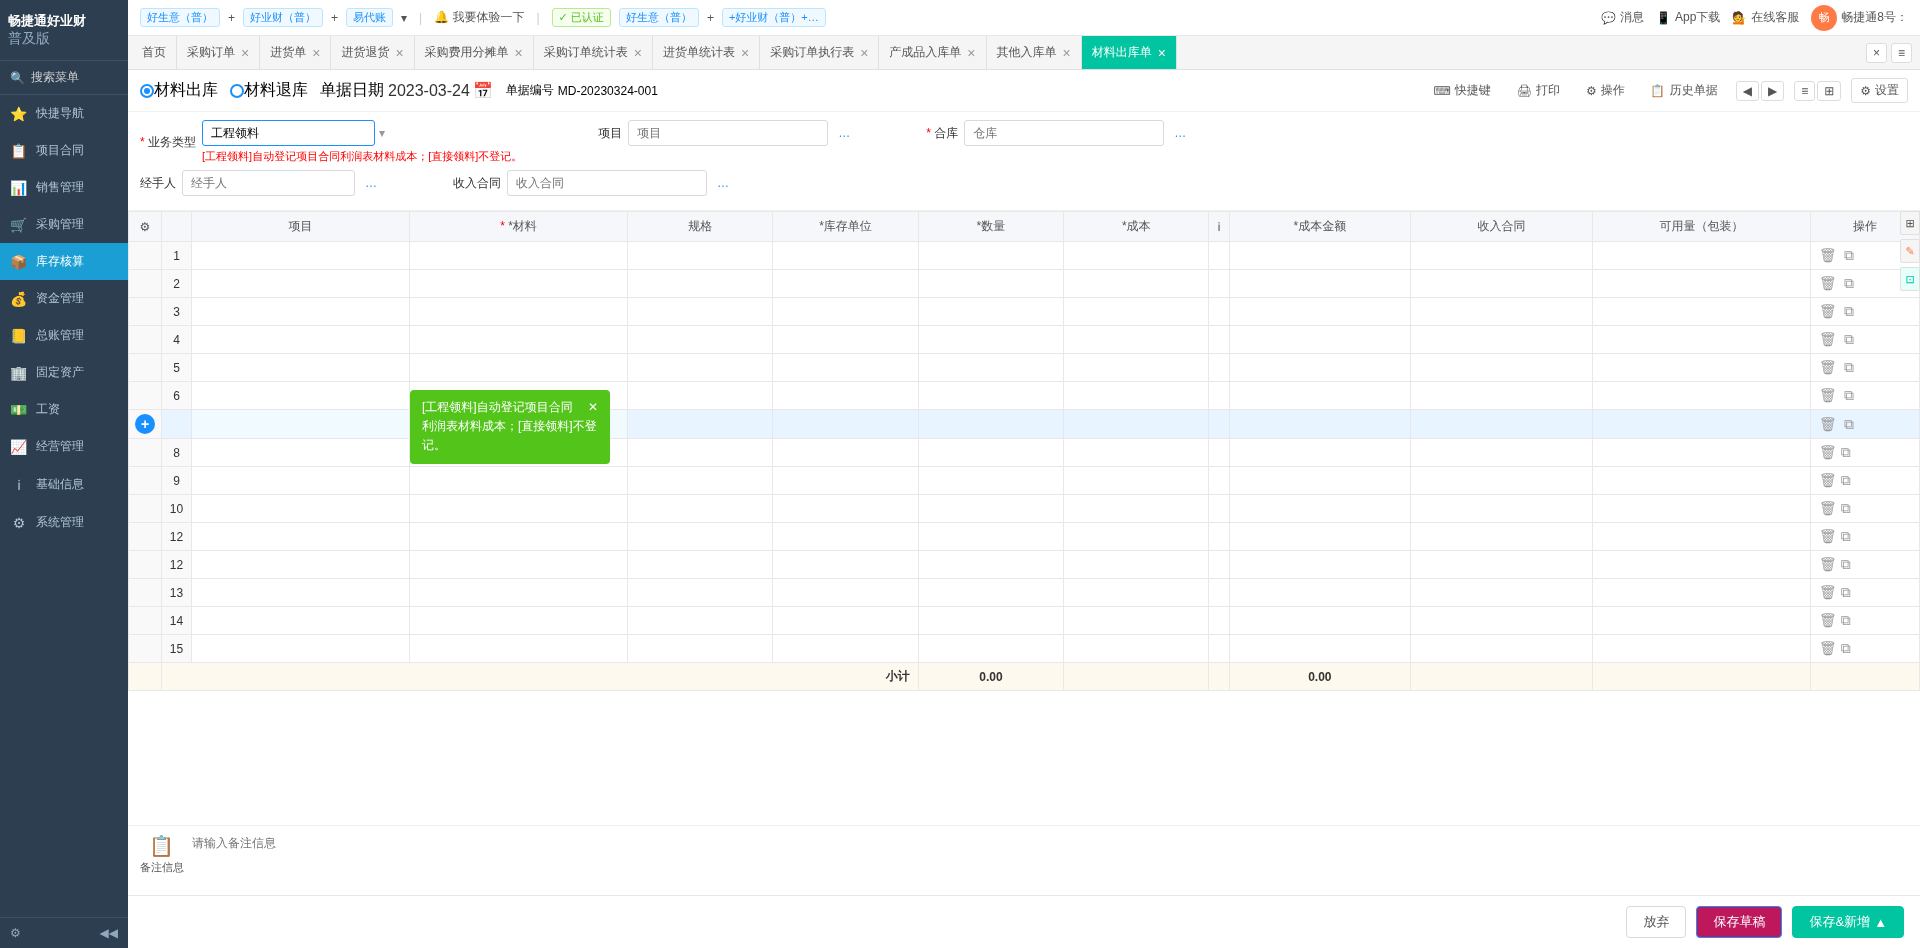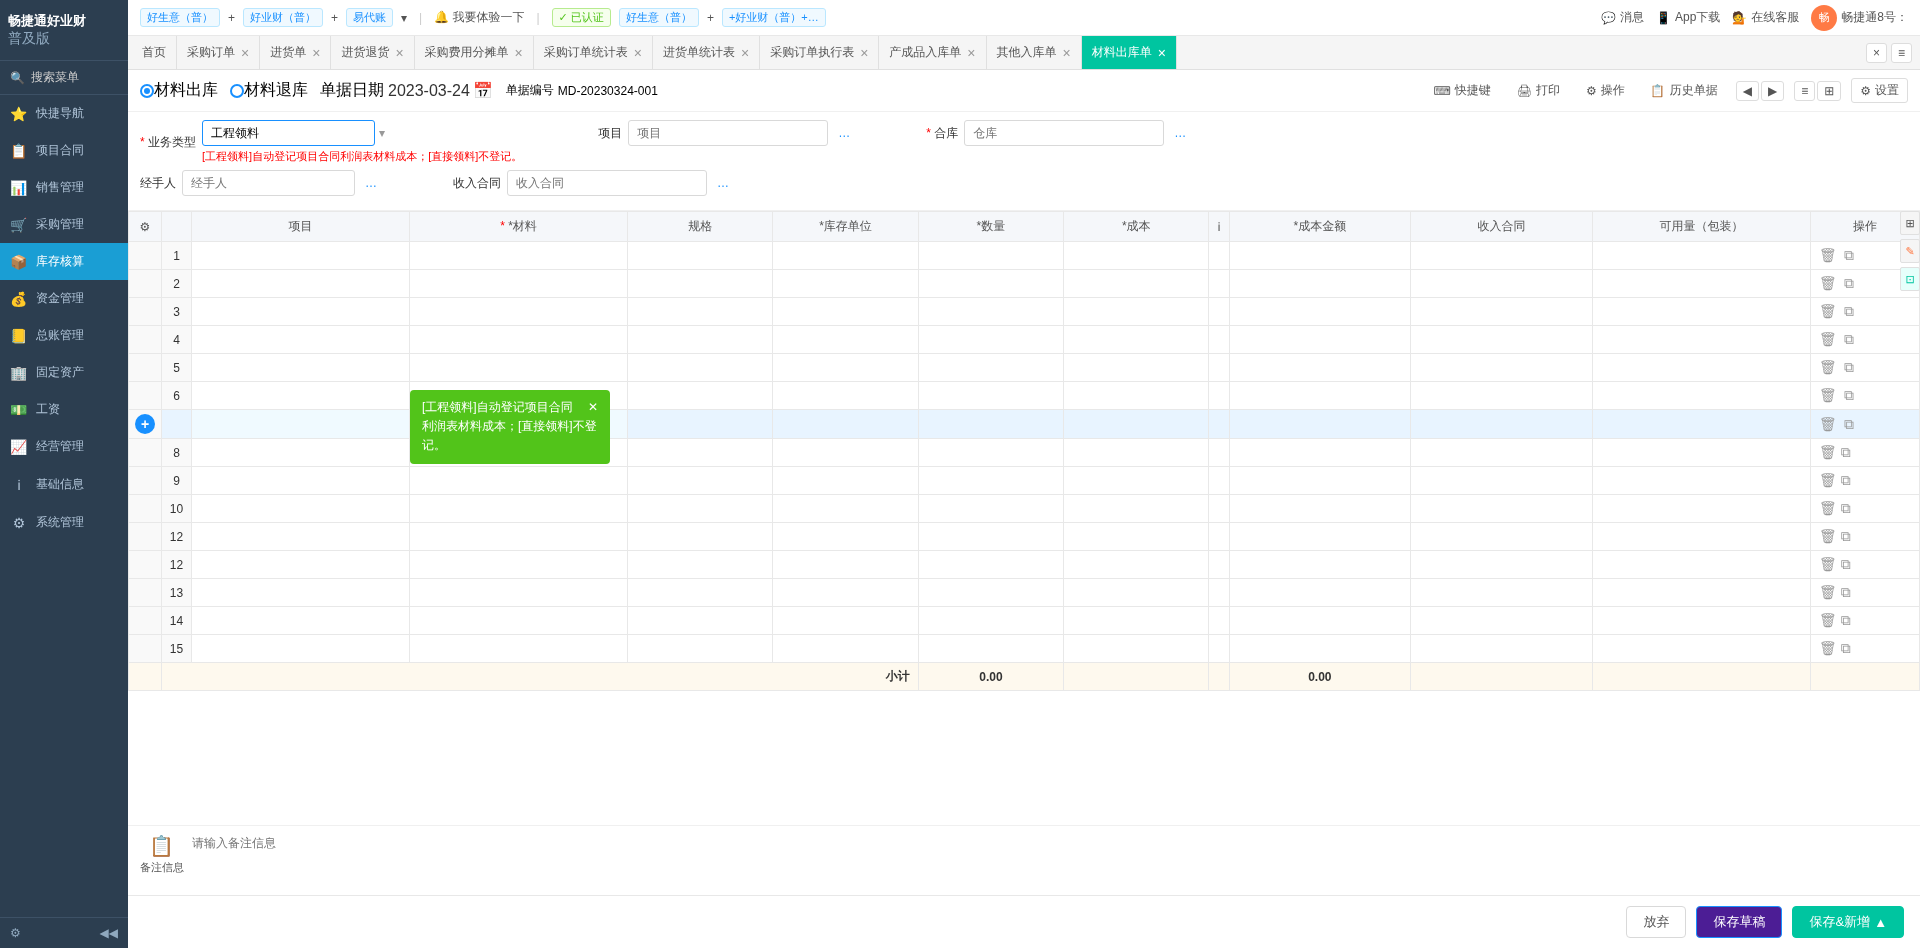--- a/index.html
+++ b/index.html
@@ -87,21 +87,21 @@
     .totals-row td { background: #fef9ee; font-weight: bold; }
 
     
     .notes-area { border-top: 1px solid #f0f0f0; padding: 8px 12px; display: flex; align-items: flex-start; gap: 8px; min-height: 70px; }
     .notes-input { flex: 1; border: none; outline: none; font-size: 12px; color: #999; padding: 2px 0; background: transparent; }
 
     
     .bottom-actions { border-top: 1px solid #e8e8e8; padding: 10px 16px; display: flex; justify-content: flex-end; gap: 10px; background: #fff; }
     .btn { padding: 6px 16px; border-radius: 4px; font-size: 13px; cursor: pointer; border: 1px solid #d9d9d9; }
     .btn-default { background: #fff; color: #555; }
-    .btn-primary { background: #4c1d95; color: #fff; border-color: #1890ff; }
+    .btn-primary { background: #be185d; color: #fff; border-color: #1890ff; }
     .btn-success { background: #00c5a0; color: #fff; border-color: #00c5a0; display: flex; align-items: center; gap: 4px; }
     .side-action-btn { width: 20px; height: 28px; background: #f5f5f5; border: 1px solid #e0e0e0; border-radius: 2px; display: flex; align-items: center; justify-content: center; cursor: pointer; font-size: 11px; color: #555; }
     .grid-wrapper { position: relative; }
   </style>
 </head>
 <body>
 
 <div class="app-container">
 
   <div class="sidebar">

